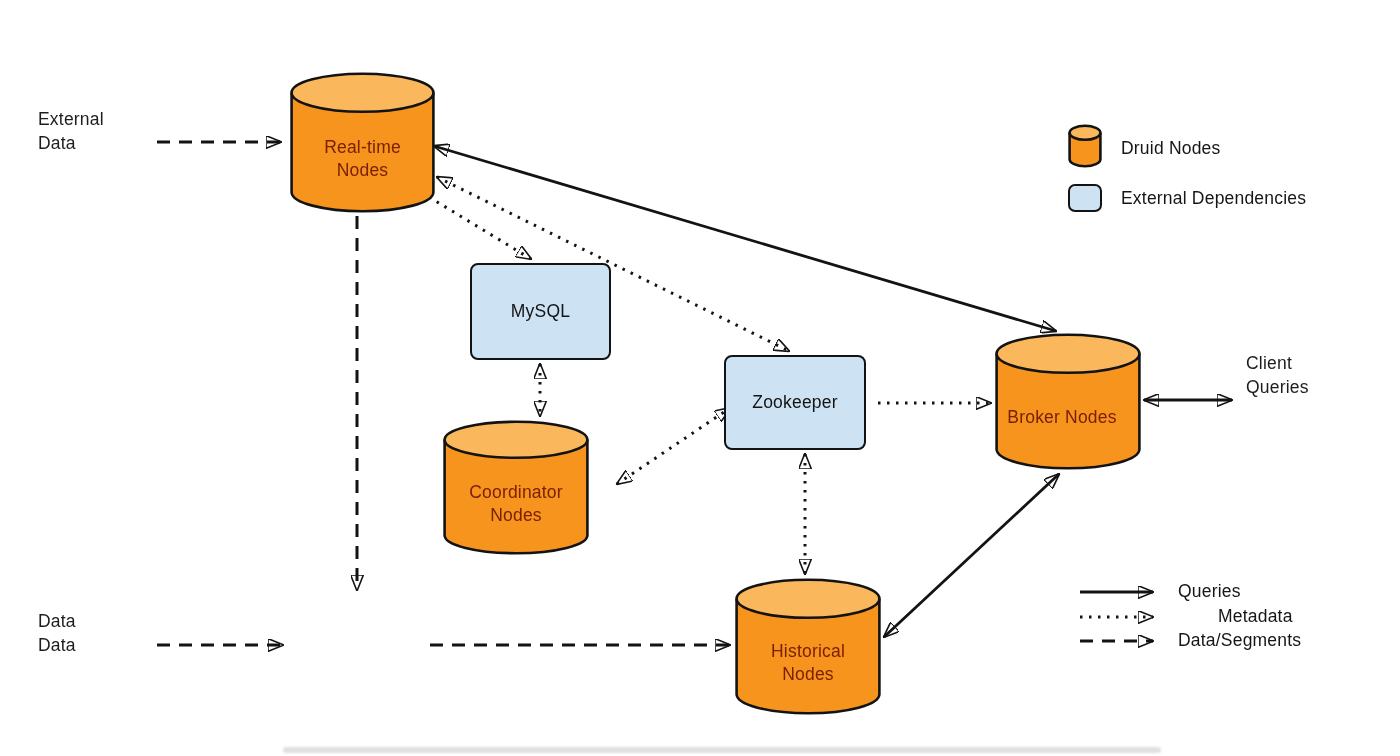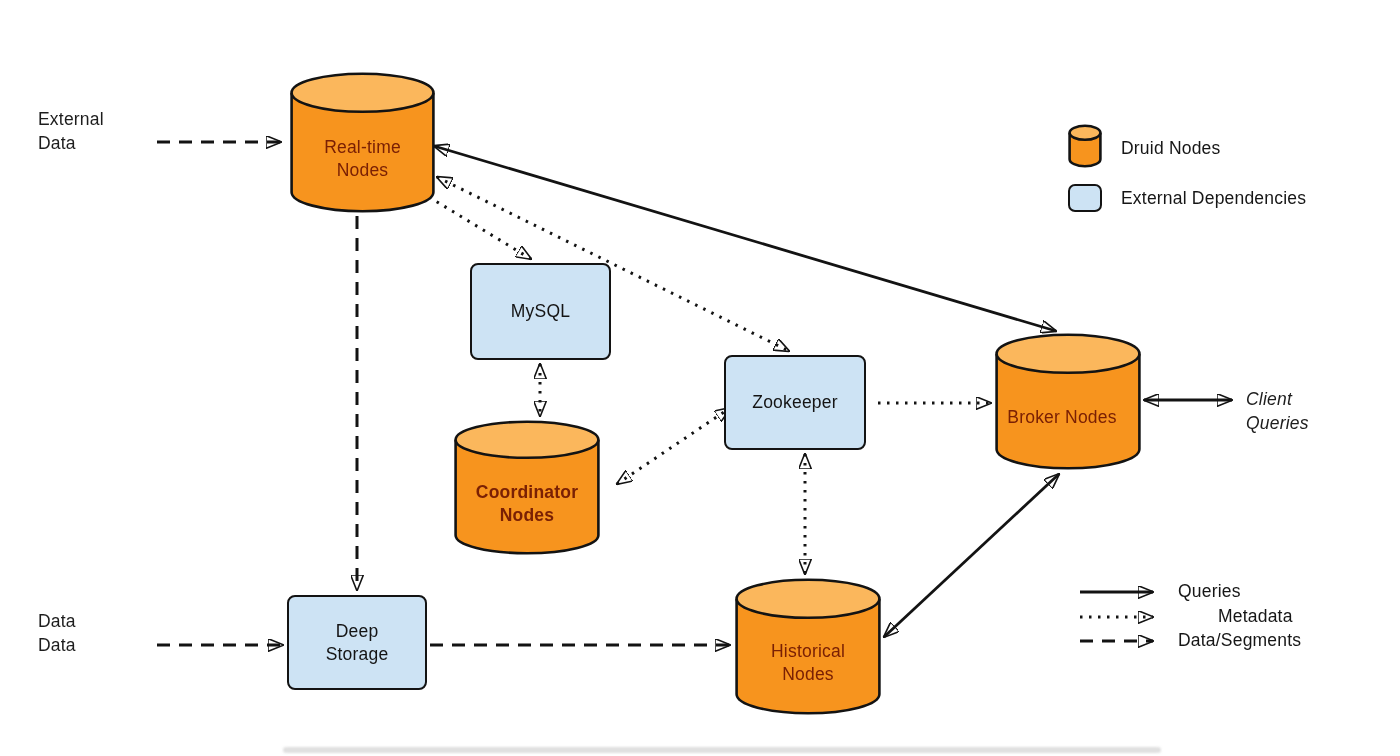--- a/index.html
+++ b/index.html
@@ -68,21 +68,21 @@
     <span class="cyl cyl-svg"><svg xmlns="http://www.w3.org/2000/svg" width="145" height="141" viewBox="0 0 145 141">
           <path d="M1.6,20.8 L1.6,120.2 A70.9,19 0 0 0 143.4,120.2 L143.4,20.8" fill="#F7941E" stroke="#131313" stroke-width="2.6"></path>
           <ellipse cx="72.5" cy="20.8" rx="70.9" ry="19" fill="#FBB75C" stroke="#131313" stroke-width="2.6"></ellipse>
         </svg></span>
     <div class="cyl-label">
       <span>Real-time</span>
       <span>Nodes</span>
     </div>
   </div>
 
-  <div class="node" style="left:454px;top:420px;width:146px;height:135px;font-weight:bold;">
+  <div class="node" style="left:443px;top:420px;width:146px;height:135px;">
     <span class="cyl cyl-svg"><svg xmlns="http://www.w3.org/2000/svg" width="146" height="135" viewBox="0 0 146 135">
           <path d="M1.6,19.8 L1.6,115.2 A71.4,18 0 0 0 144.4,115.2 L144.4,19.8" fill="#F7941E" stroke="#131313" stroke-width="2.6"></path>
           <ellipse cx="73" cy="19.8" rx="71.4" ry="18" fill="#FBB75C" stroke="#131313" stroke-width="2.6"></ellipse>
         </svg></span>
     <div class="cyl-label">
       <span>Coordinator</span>
       <span>Nodes</span>
     </div>
   </div>
 
@@ -108,36 +108,32 @@
   </div>
 
   <div class="node ext-box" style="left:470px;top:263px;width:141px;height:97px;">
     <span>MySQL</span>
   </div>
 
   <div class="node ext-box" style="left:724px;top:355px;width:142px;height:95px;">
     <span>Zookeeper</span>
   </div>
 
-  <div class="node ext-box" style="left:287px;top:595px;width:140px;height:95px;">
-    <span>Deep</span>
-    <span>Storage</span>
-  </div>
 
   <div class="side-label" style="left:38px;top:108px;">
     <div>External</div>
     <div>Data</div>
   </div>
 
   <div class="side-label" style="left:38px;top:610px;">
     <div>Data</div>
     <div>Data</div>
   </div>
 
-  <div class="side-label" style="left:1246px;top:388px;font-style:italic;">
+  <div class="side-label" style="left:1246px;top:352px;">
     <div>Client</div>
     <div>Queries</div>
   </div>
 
   <div class="legend-top">
     <div class="legend-row">
       <span class="cyl-svg"><svg xmlns="http://www.w3.org/2000/svg" width="34" height="44" viewBox="0 0 34 44">
             <path d="M1.6,8.8 L1.6,35.2 A15.399999999999999,7 0 0 0 32.4,35.2 L32.4,8.8" fill="#F7941E" stroke="#131313" stroke-width="2.6"></path>
             <ellipse cx="17" cy="8.8" rx="15.399999999999999" ry="7" fill="#FBB75C" stroke="#131313" stroke-width="2.6"></ellipse>
           </svg></span>

